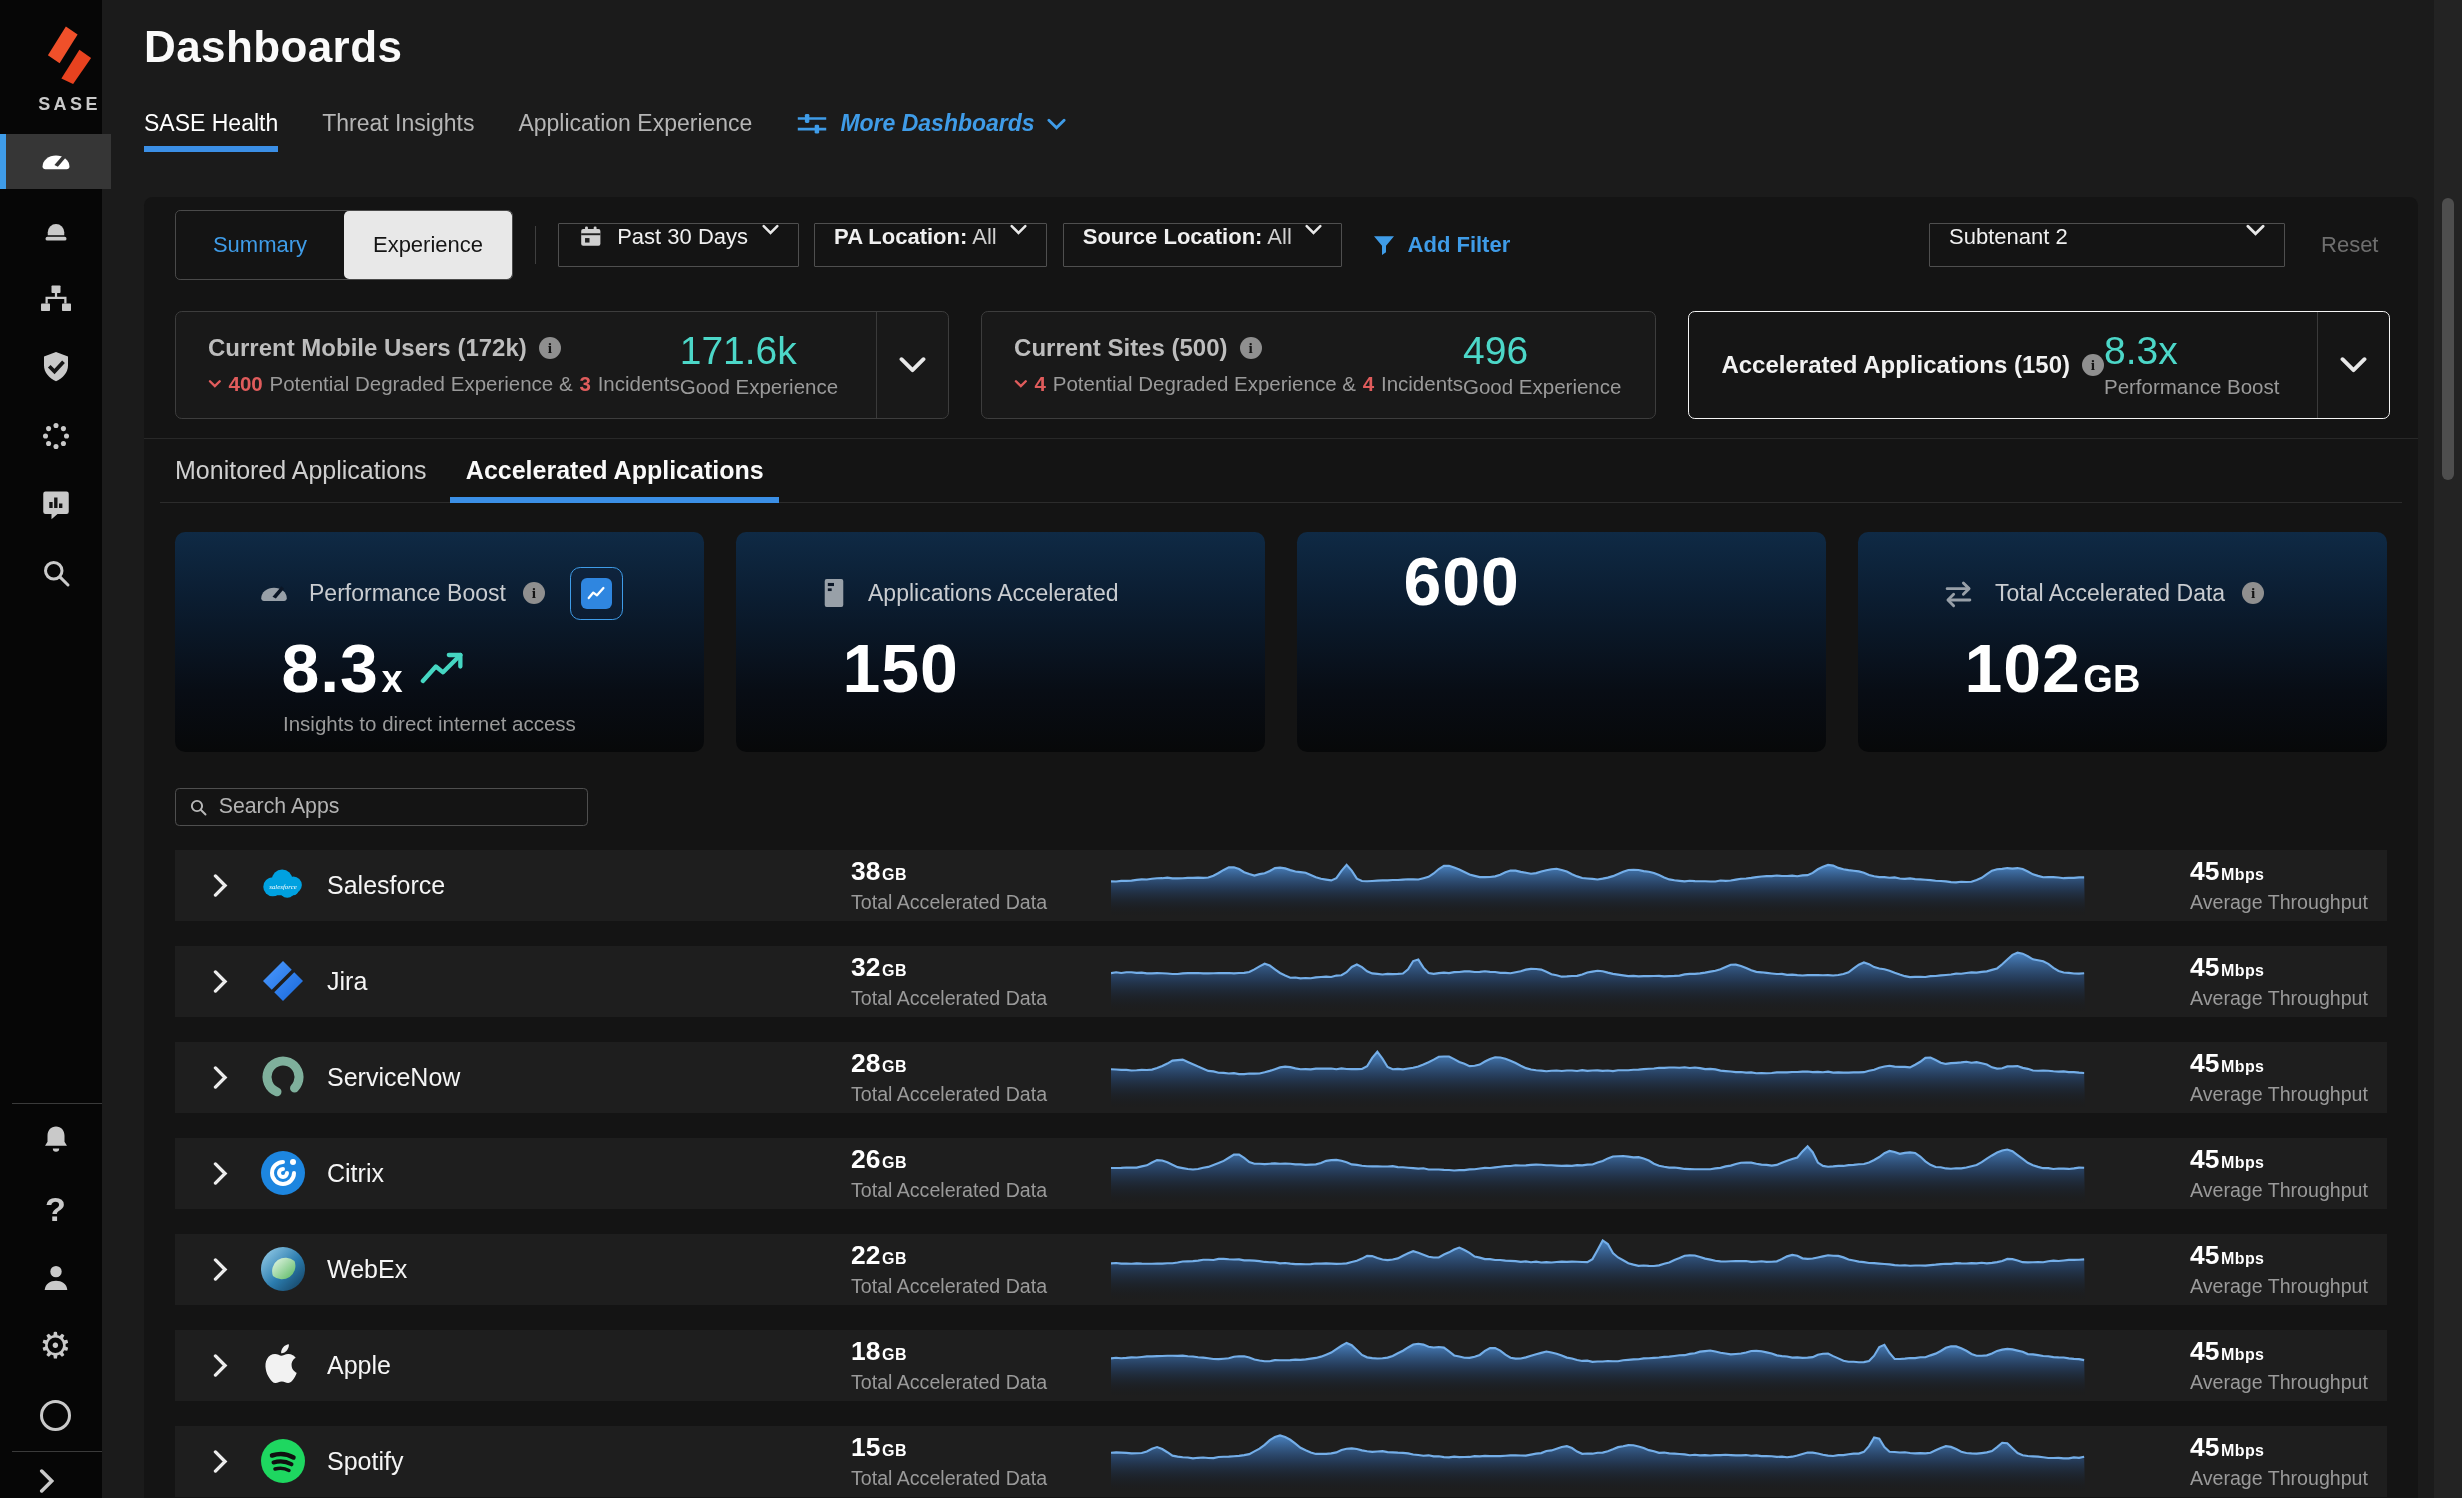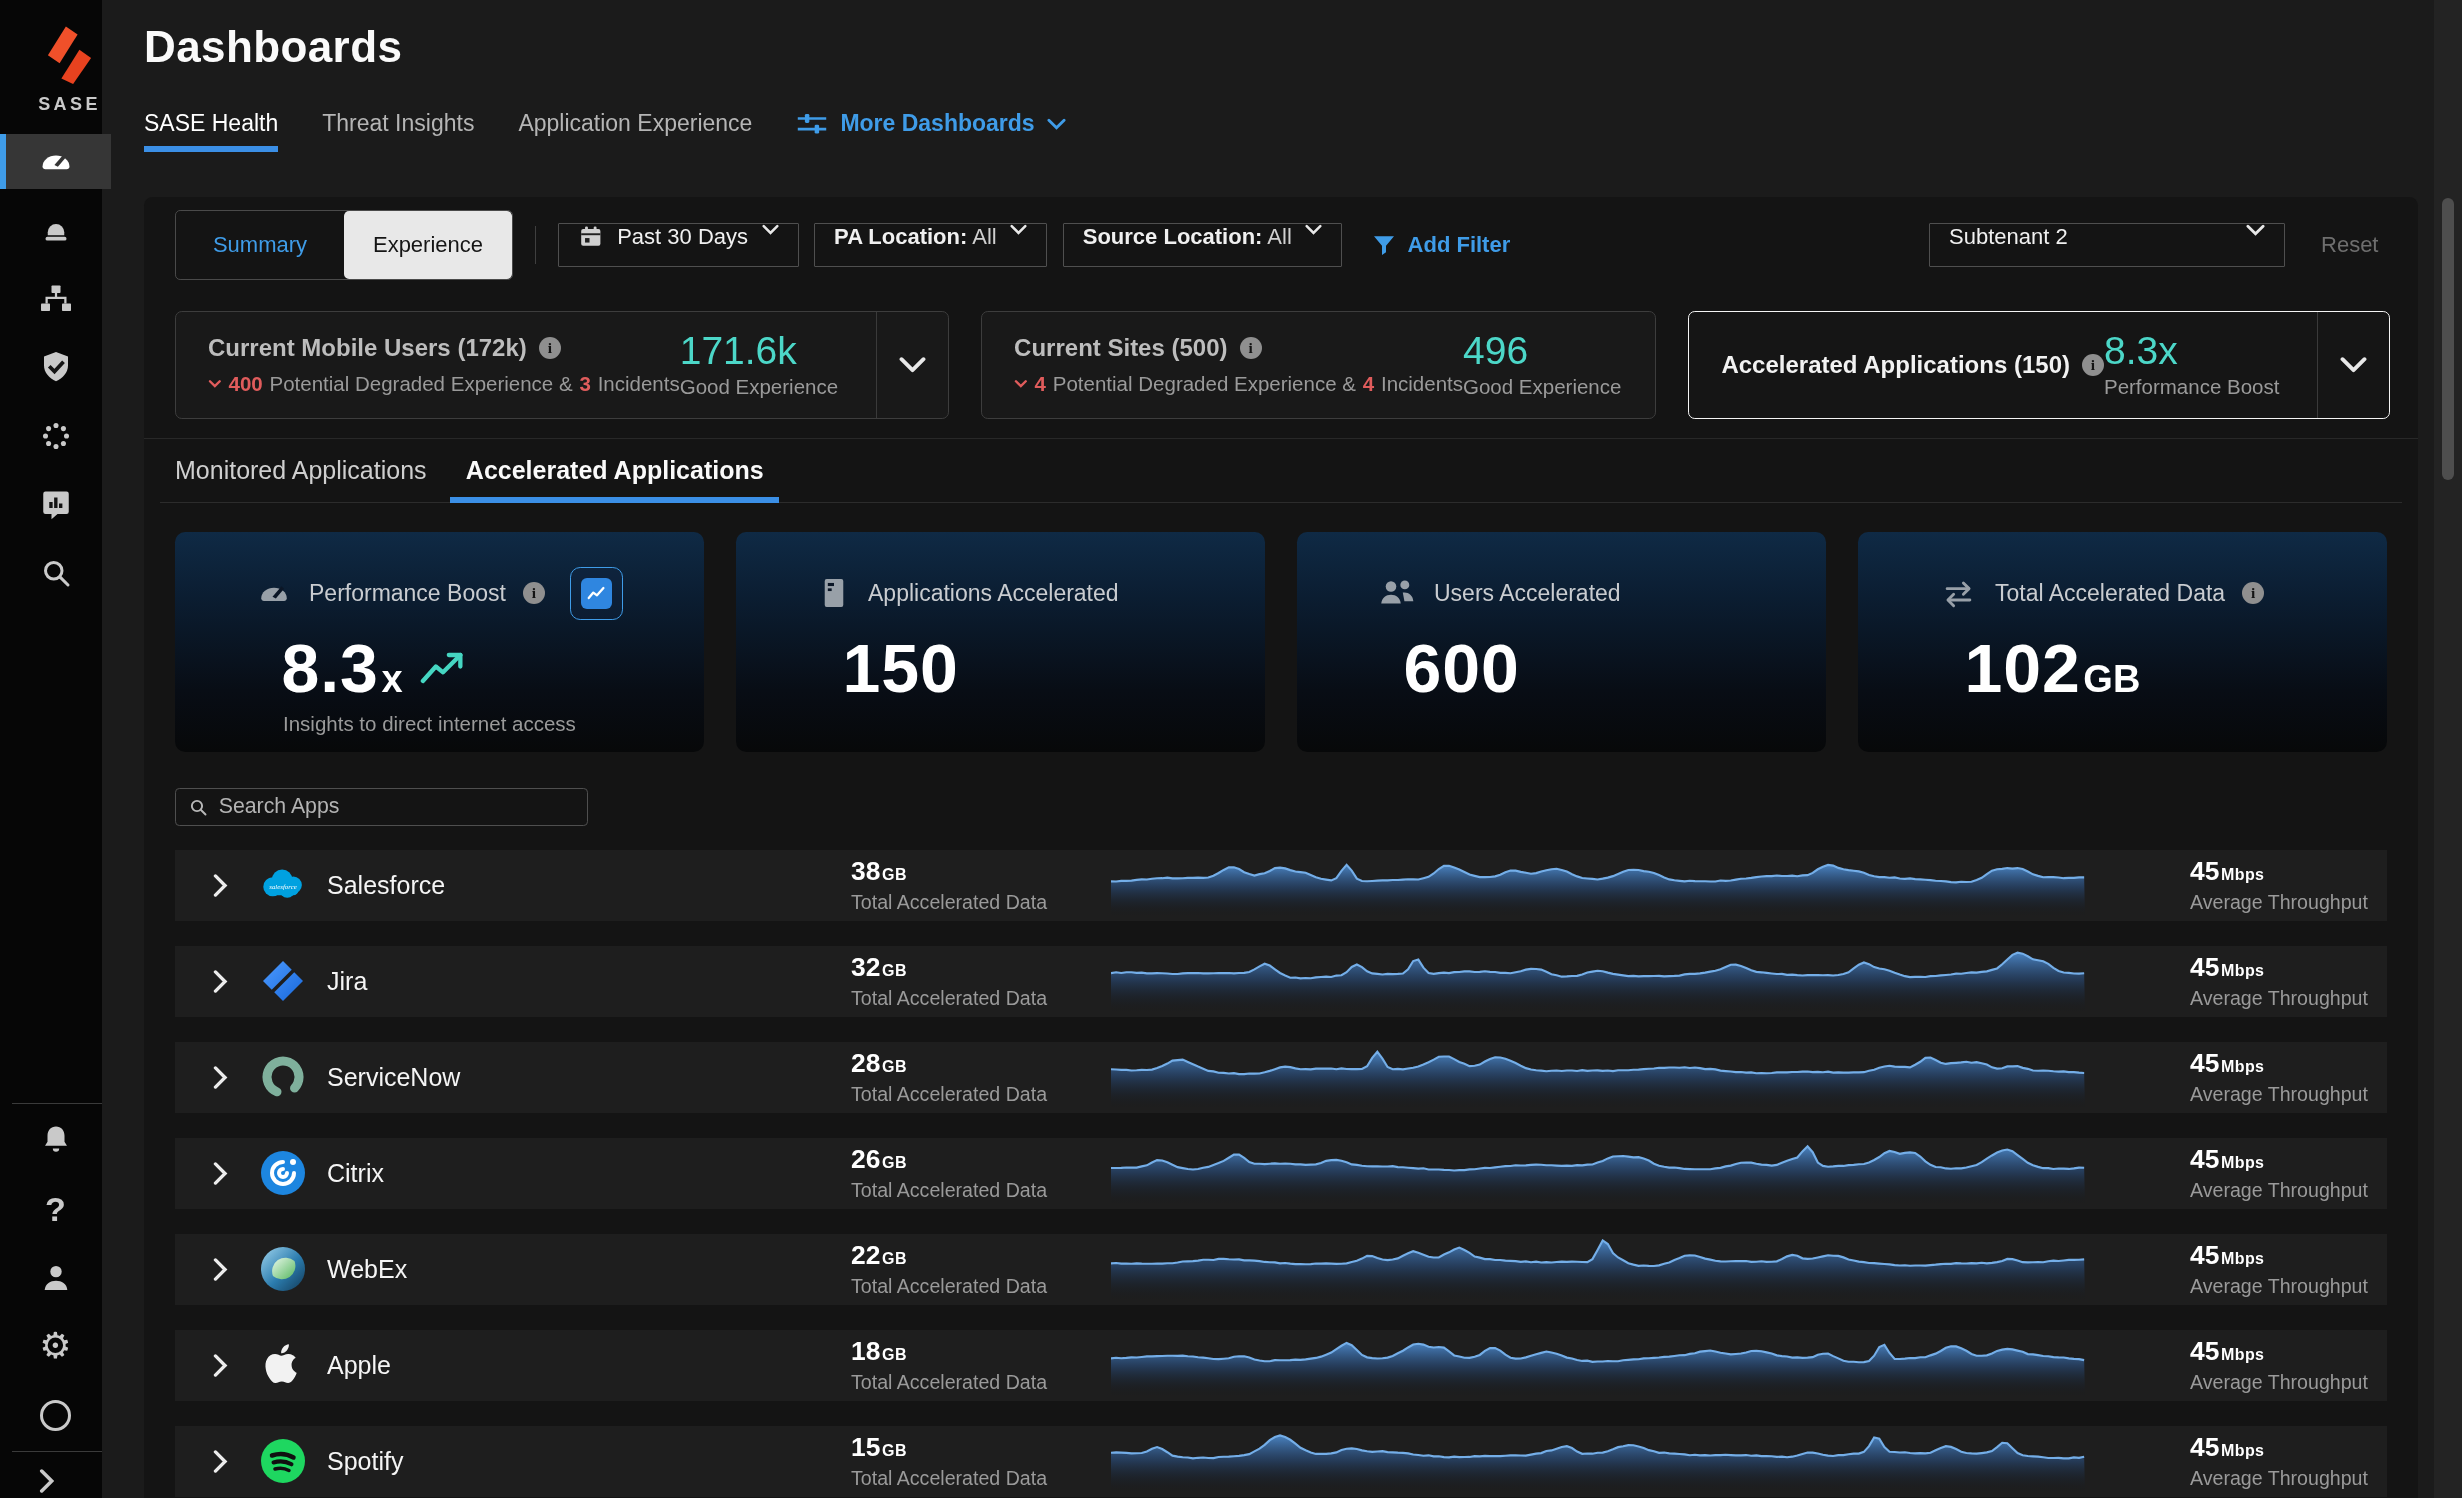--- a/index.html
+++ b/index.html
@@ -23,21 +23,21 @@
   .ring { width:31px; height:31px; border:3.4px solid #c9c9c9; border-radius:50%; }
   .collapse-row { width:111px; height:34px; display:flex; align-items:center; justify-content:center; margin-top:3.4px; cursor:pointer; }
 
   
   .main { flex:1; display:flex; flex-direction:column; padding:22px 44px 0 42px; position:relative; min-width:0;gap:11px; }
   h1.page-title { font-size:44px; font-weight:700; color:#fafafa; letter-spacing:0.4px; }
   .header-tabs { display:flex; align-items:flex-start; gap:44px; margin-top:27px; }
   .htab { font-size:23px; color:#b5b5b5; padding-bottom:15.4px; position:relative; cursor:pointer; white-space:nowrap; }
   .htab.active { color:#ffffff; font-weight:400; }
   .htab.active::after { content:""; position:absolute; left:0; right:0; bottom:0; height:6px; background:#3b8fe6; }
-  .more-dash { display:flex; align-items:center; gap:12px; color:#3f9ce8; font-size:23px; font-weight:700; cursor:pointer; }
+  .more-dash { display:flex; align-items:center; gap:12px; color:#3f9ce8; font-size:23px; font-weight:700; cursor:pointer;font-style:italic; }
 
   .content { margin-top:34px; flex:1; background:#141414; border-radius:8.5px 8.5px 0 0; padding:20.5px 31px 0 31px; overflow:hidden; position:relative; }
 
   
   .filter-summary { border-bottom:0.9px solid #282828; padding-bottom:19px; margin:0 -31px; padding-left:31px; padding-right:31px; }
   .filter-row { display:flex; align-items:center; height:55px; }
   .segmented { display:flex; height:70px; border:0.9px solid #4a4a4a; border-radius:5.1px; overflow:hidden; }
   .seg-btn { width:168px; display:flex; align-items:center; justify-content:center; font-size:22px; cursor:pointer; }
   .seg-btn.inactive { color:#3f9ce8; background:transparent; }
   .seg-btn.selected { background:#e8e8e8; color:#151515; font-weight:500; border-radius:5.1px; }
@@ -468,31 +468,20 @@
               </svg>
             </span>
             <span class="stat-title">Applications Accelerated</span>
           </div>
           <div class="stat-value-row">
             <span class="stat-value">150</span>
           </div>
         </div>
 
         <div class="stat-card">
-          <div class="stat-head">
-            <span>
-              <svg width="39" height="34" viewBox="0 0 48 40" fill="#98a0a8">
-                <circle cx="16" cy="12" r="6.5"></circle>
-                <path d="M4 33c.8-7.5 5.6-11 12-11s11.2 3.5 12 11z"></path>
-                <circle cx="33" cy="10" r="5.5"></circle>
-                <path d="M30.5 19.5c6.5-1 12 2.5 13 10.5h-11z"></path>
-              </svg>
-            </span>
-            <span class="stat-title">Users Accelerated</span>
-          </div>
           <div class="stat-value-row">
             <span class="stat-value">600</span>
           </div>
         </div>
 
         <div class="stat-card">
           <div class="stat-head">
             <span>
               <svg width="39" height="31" viewBox="0 0 48 36" fill="none" stroke="#98a0a8" stroke-width="3.5" stroke-linecap="round" stroke-linejoin="round">
                 <path d="M10 12h26"></path>

